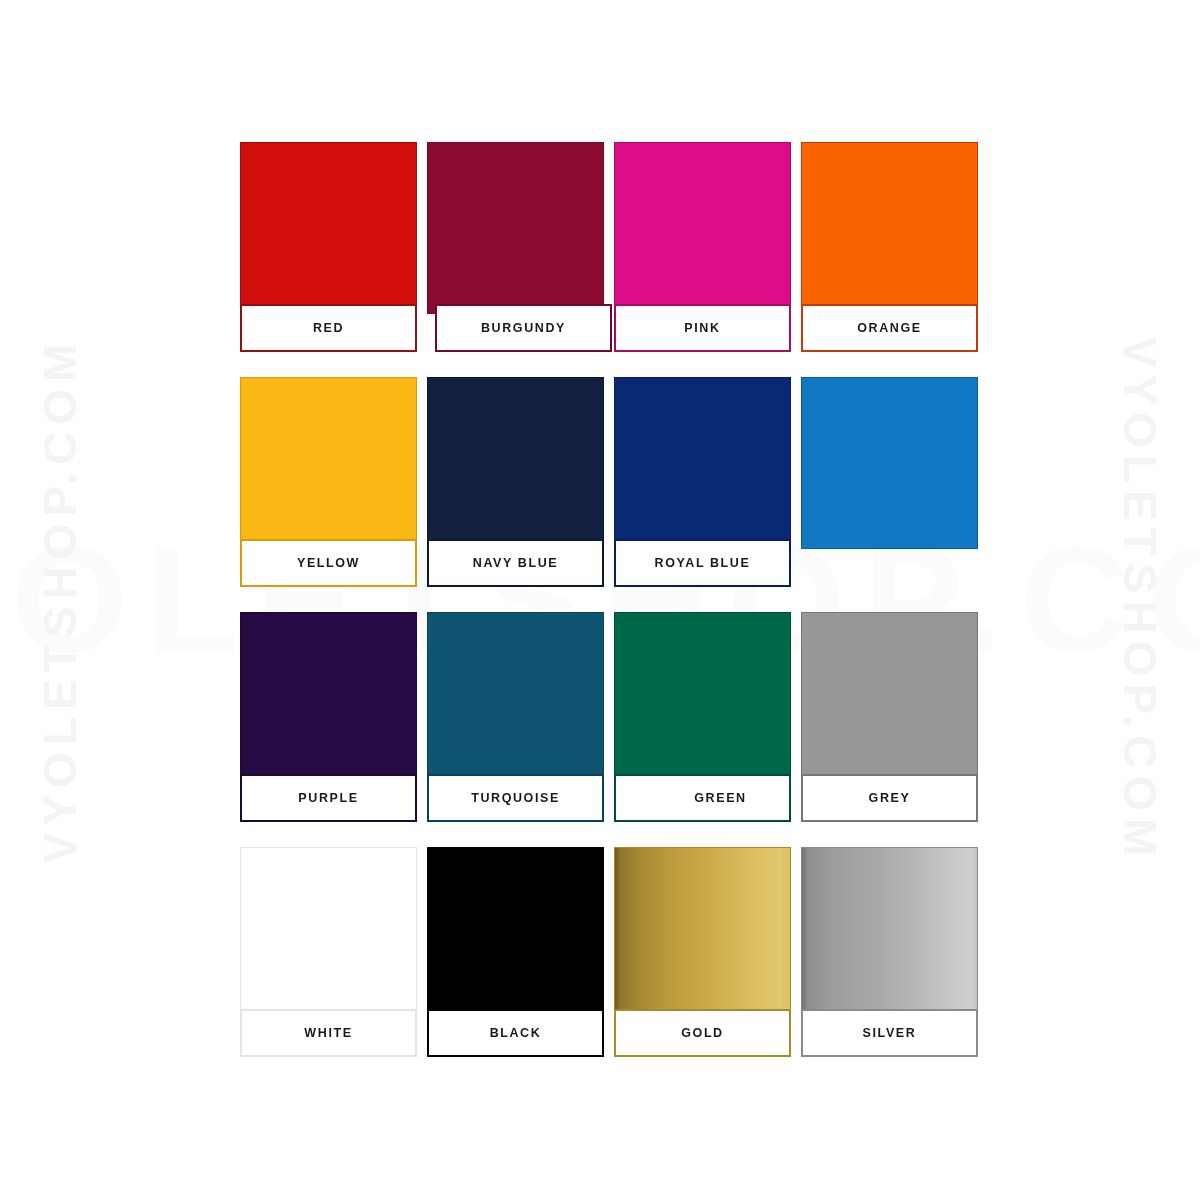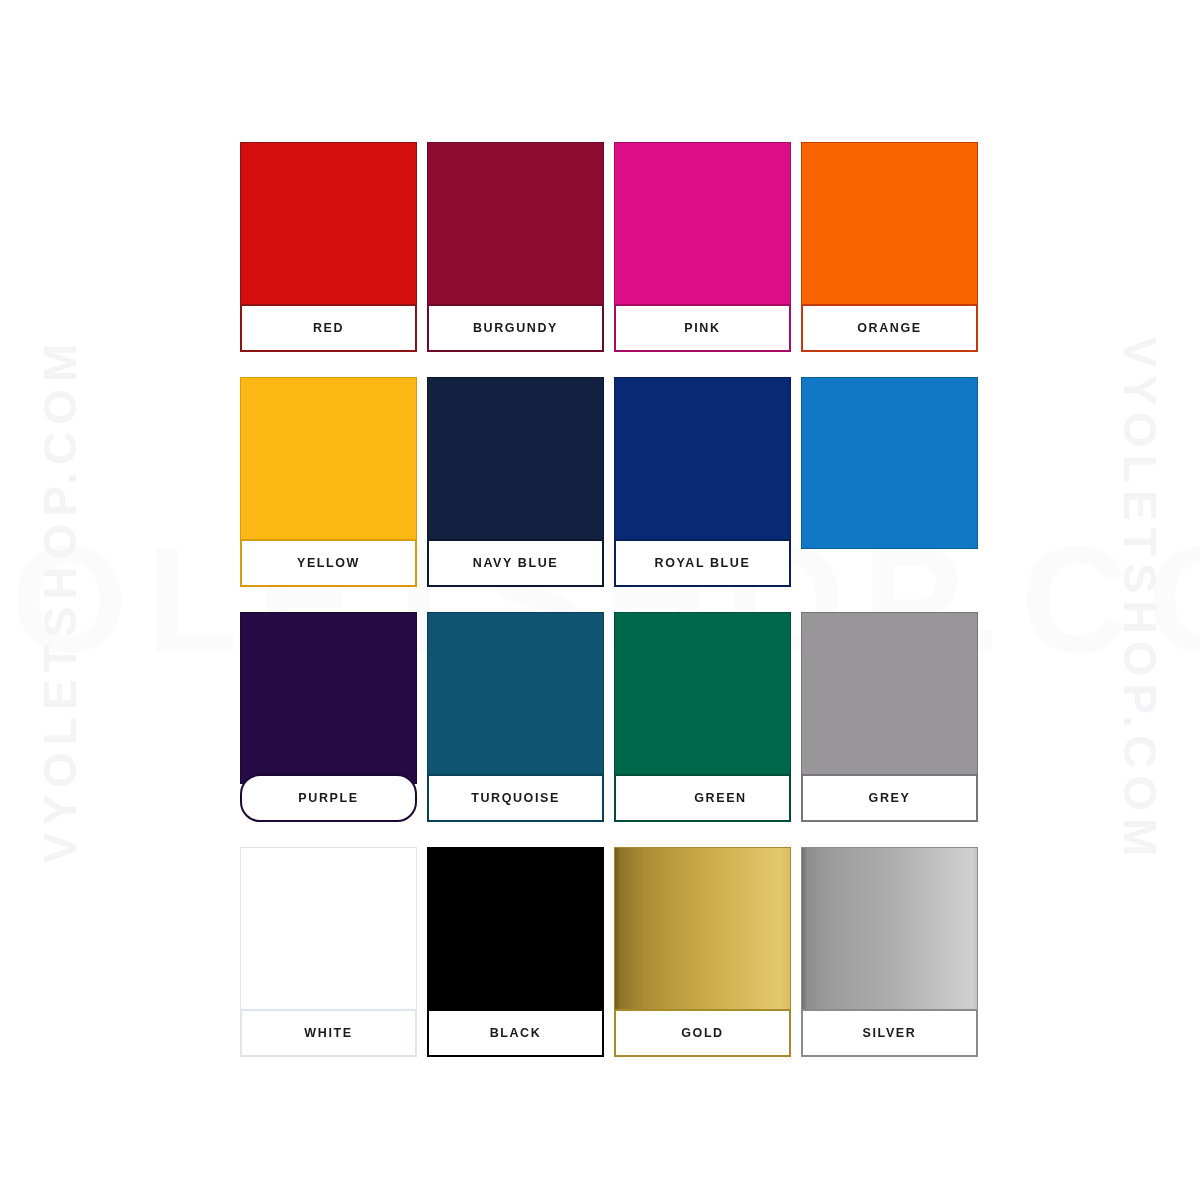--- a/index.html
+++ b/index.html
@@ -103,21 +103,21 @@
 
 <div class="palette-grid">
     <div class="swatch">
       <div class="swatch-color" style="background: rgb(212, 13, 13); border: 1px solid rgb(143, 18, 18);"></div>
       <div class="swatch-label" style="border-color: rgb(143, 18, 18);">
         <span class="swatch-label-text">RED</span>
       </div>
     </div>
     <div class="swatch">
       <div class="swatch-color" style="background: rgb(140, 11, 48); border: 1px solid rgb(109, 10, 38);"></div>
-      <div class="swatch-label" style="border-color: rgb(109, 10, 38);">
+      <div class="swatch-label" style="border-color: rgb(109, 10, 38); margin-left: 8px;">
         <span class="swatch-label-text">BURGUNDY</span>
       </div>
     </div>
     <div class="swatch">
       <div class="swatch-color" style="background: rgb(220, 13, 135); border: 1px solid rgb(166, 11, 103);"></div>
       <div class="swatch-label" style="border-color: rgb(166, 11, 103);">
         <span class="swatch-label-text">PINK</span>
       </div>
     </div>
     <div class="swatch">
@@ -142,21 +142,21 @@
       <div class="swatch-color" style="background: rgb(10, 41, 117); border: 1px solid rgb(8, 31, 90);"></div>
       <div class="swatch-label" style="border-color: rgb(8, 31, 90);">
         <span class="swatch-label-text">ROYAL BLUE</span>
       </div>
     </div>
     <div class="swatch">
       <div class="swatch-color" style="background: rgb(16, 120, 196); border: 1px solid rgb(12, 94, 153);"></div>
     </div>
     <div class="swatch">
       <div class="swatch-color" style="background: rgb(37, 10, 68); border: 1px solid rgb(28, 8, 53);"></div>
-      <div class="swatch-label" style="border-color: rgb(28, 8, 53); border-radius: 20px;">
+      <div class="swatch-label" style="border-color: rgb(28, 8, 53);">
         <span class="swatch-label-text">PURPLE</span>
       </div>
     </div>
     <div class="swatch">
       <div class="swatch-color" style="background: rgb(15, 85, 114); border: 1px solid rgb(11, 65, 88);"></div>
       <div class="swatch-label" style="border-color: rgb(11, 65, 88);">
         <span class="swatch-label-text">TURQUOISE</span>
       </div>
     </div>
     <div class="swatch">

